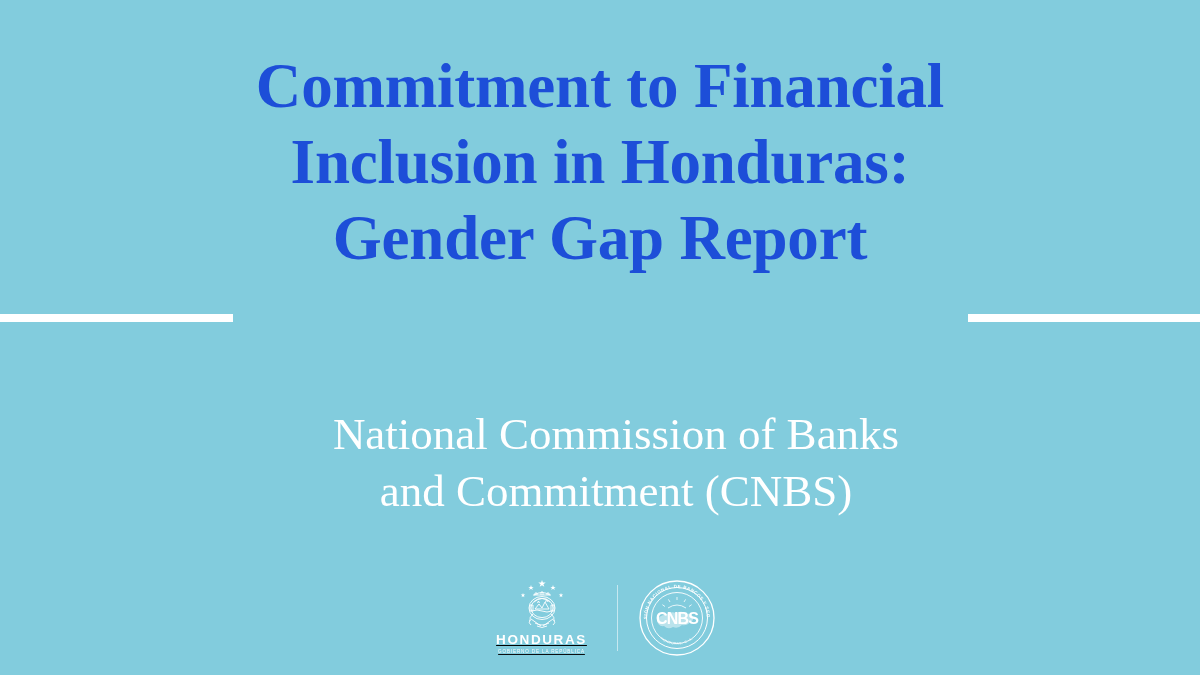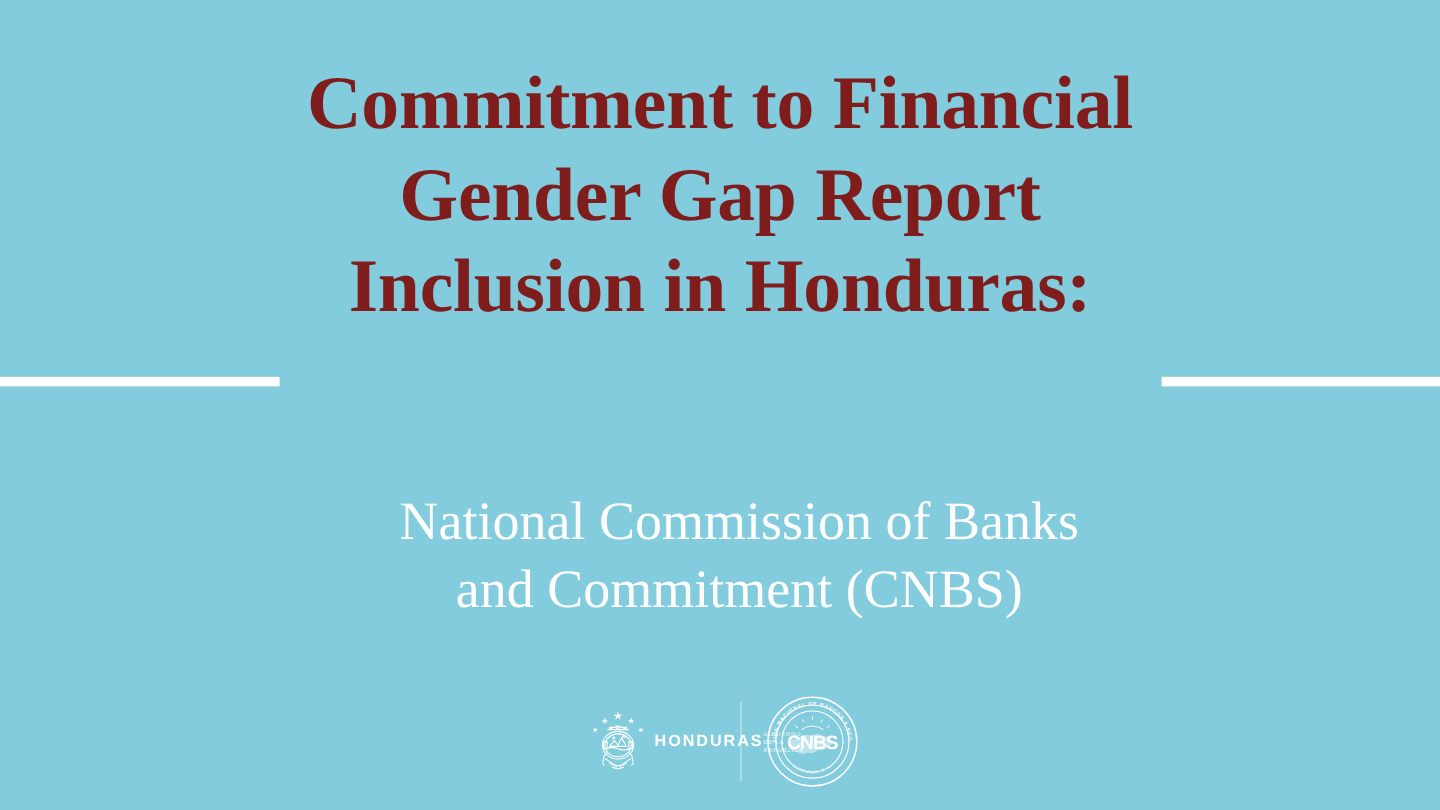--- a/index.html
+++ b/index.html
@@ -31,21 +31,21 @@
     left: 0;
     width: 1200px;
     text-align: center;
   }
   .title-line {
     display: block;
     font-family: "Liberation Serif", serif;
     font-weight: bold;
     font-size: 63px;
     line-height: 76px;
-    color: #7f1d1d;
+    color: #1d4ed8;
     letter-spacing: -0.2px;
     white-space: nowrap;
   }
 
   
   .rule {
     position: absolute;
     height: 8px;
     background: #ffffff;
     top: 314px;
@@ -83,24 +83,26 @@
     top: 575px;
     left: 0;
     width: 1200px;
     height: 85px;
     display: flex;
     align-items: center;
     justify-content: center;
   }
   .logo-honduras {
     display: flex;
+    flex-direction: column;
     align-items: center;
     justify-content: flex-start;
     width: 116px;
     height: 80px;
+    text-decoration: underline;
   }
   .crest-wrap {
     width: 62px;
     height: 54px;
     display: block;
   }
   .honduras-wordmark {
     display: block;
     font-family: "Liberation Sans", sans-serif;
     font-weight: bold;
@@ -139,22 +141,22 @@
 
   svg { display: block; }
 </style>
 </head>
 <body>
 
 <div class="slide">
 
   <div class="title-block">
     <span class="title-line">Commitment to Financial</span>
+    <span class="title-line">Inclusion in Honduras:</span>
     <span class="title-line">Gender Gap Report</span>
-    <span class="title-line">Inclusion in Honduras:</span>
   </div>
 
   <div class="rule rule-left"></div>
   <div class="rule rule-right"></div>
 
   <div class="subtitle-block">
     <span class="subtitle-line">National Commission of Banks</span>
     <span class="subtitle-line">and Commitment (CNBS)</span>
   </div>
 

